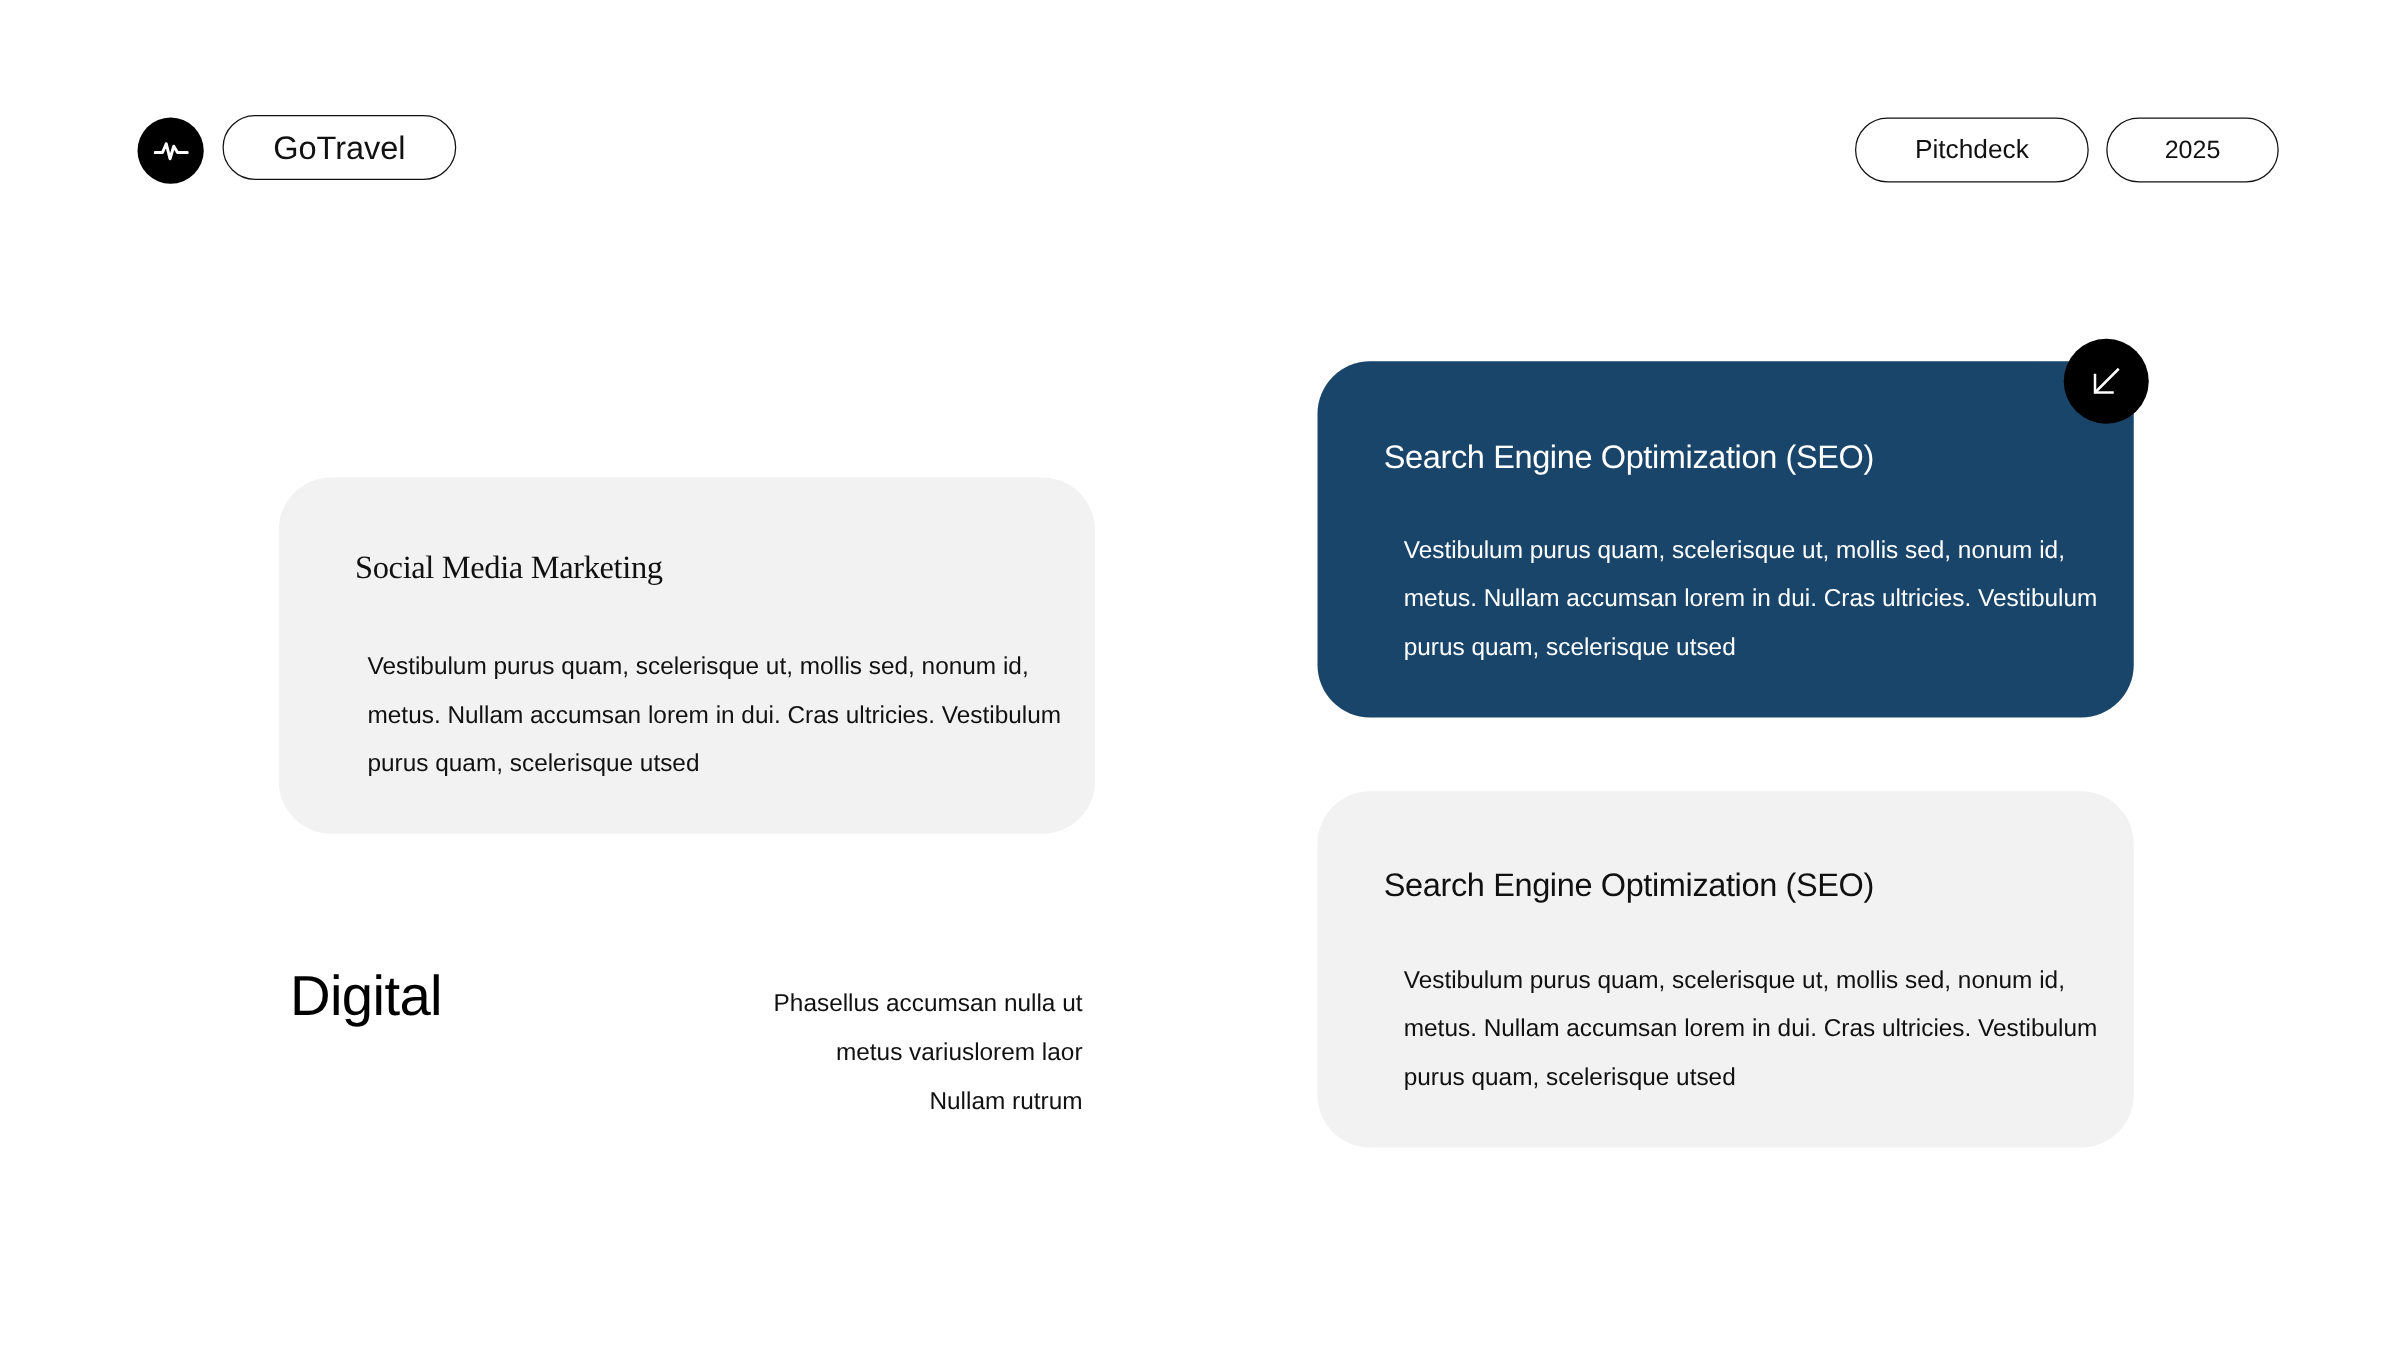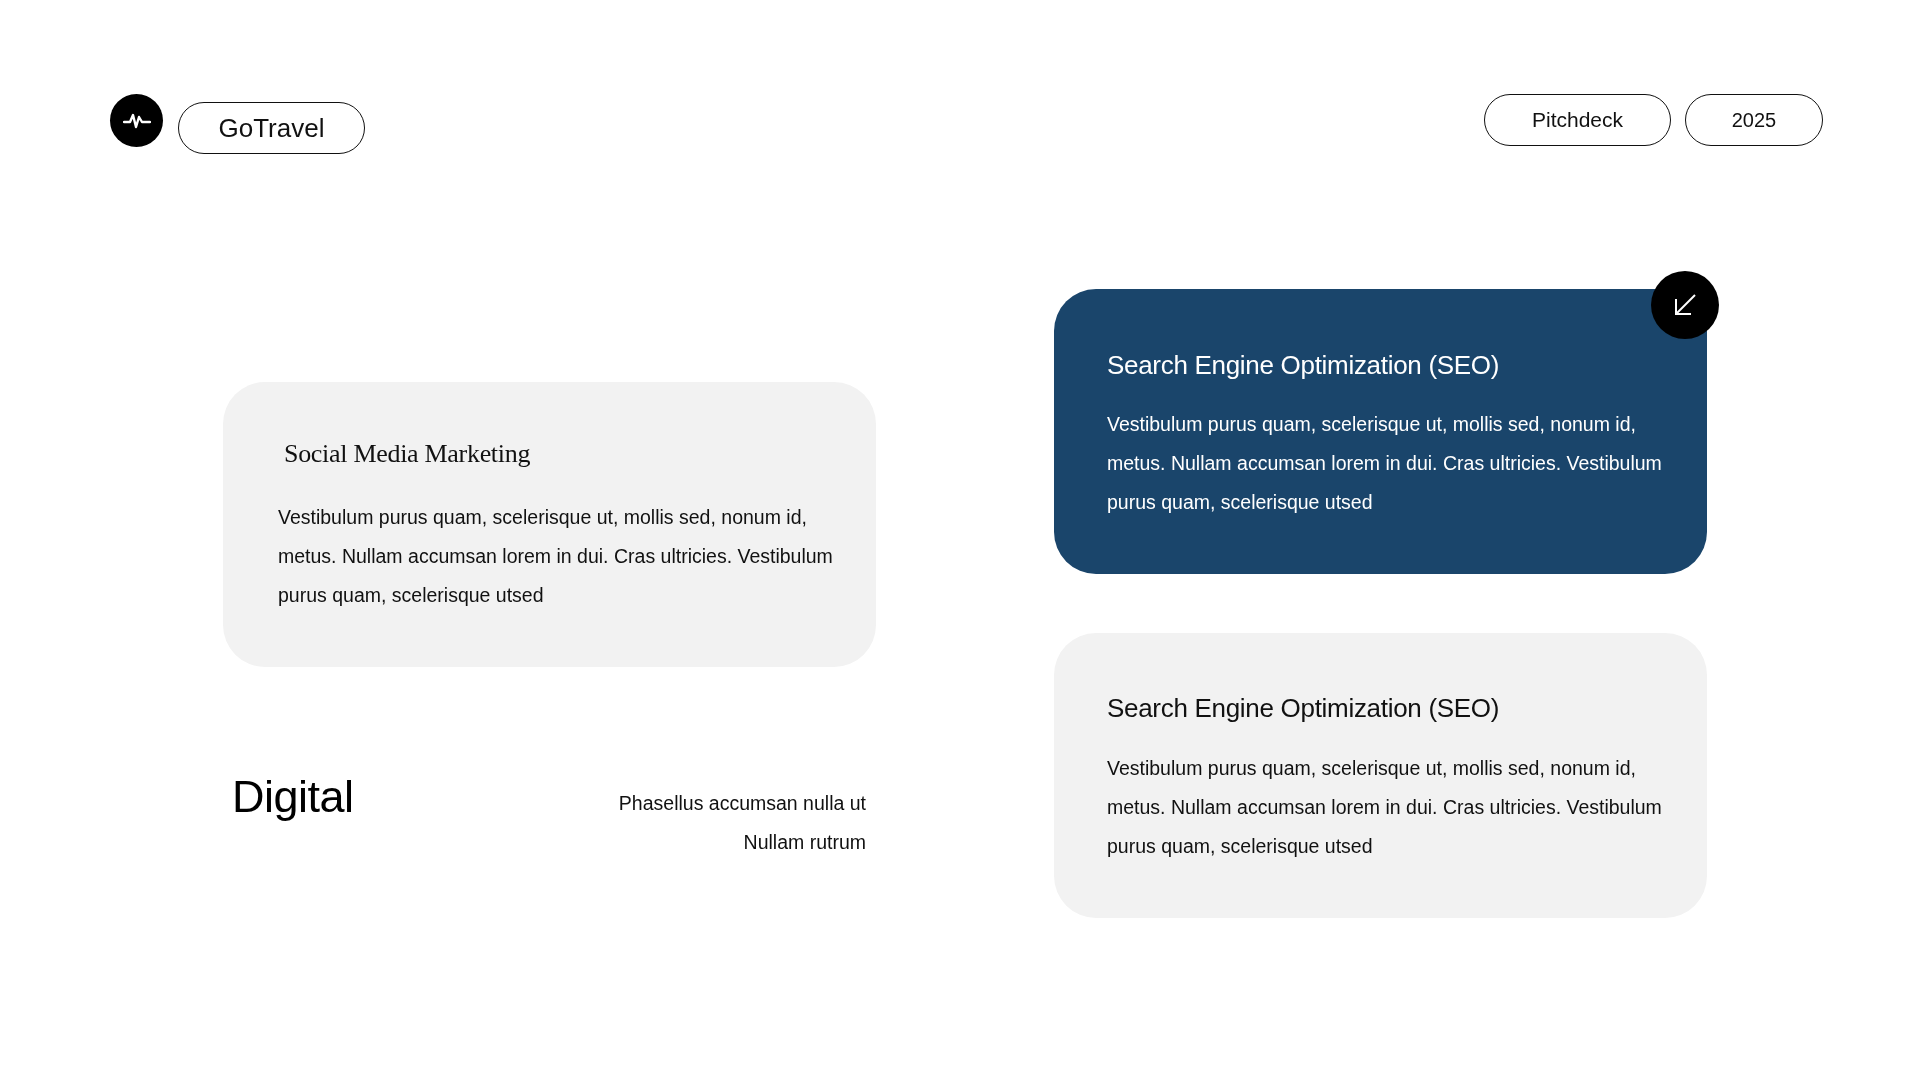--- a/index.html
+++ b/index.html
@@ -3,28 +3,28 @@
 <meta charset="utf-8">
 <style>
   html, body { margin:0; padding:0; }
   body { width:1920px; height:1080px; background:#ffffff; position:relative; overflow:hidden;
          font-family:"Liberation Sans", "DejaVu Sans", sans-serif; color:#111; }
   .abs { position:absolute; box-sizing:border-box; }
   .logo-circle { left:110px; top:94px; width:53px; height:53px; border-radius:50%; background:#000;
                  display:flex; align-items:center; justify-content:center; }
   .pill { height:52px; border:1.5px solid #111; border-radius:26px; display:flex; align-items:center;
           justify-content:center; background:#fff; color:#111; cursor:pointer; }
-  .brand-pill { left:178px; top:102px; width:187px; font-size:26px; }
+  .brand-pill { left:178px; top:92px; width:187px; font-size:26px; }
   .deck-pill { left:1484px; top:94px; width:187px; font-size:21px; }
   .year-pill { left:1685px; top:94px; width:138px; font-size:20px; }
   .card { border-radius:42px; }
   .card-gray { background:#f2f2f2; color:#111; }
   .card-blue { background:#1a456b; color:#fff; }
   .card h3 { margin:0; font-weight:400; font-size:26px; letter-spacing:-0.3px; position:absolute; }
-  .card p { margin:0; position:absolute; font-size:19.5px; line-height:39px; }
+  .card p { margin:16px; position:absolute; font-size:19.5px; line-height:39px; }
   .card1 { left:223px; top:382px; width:653px; height:285px; }
   .card1 h3 { left:61px; top:57px;font-family:Liberation Serif, serif; }
   .card1 p { left:55px; top:116px; width:580px; }
   .card2 { left:1054px; top:289px; width:653px; height:285px; }
   .card3 { left:1054px; top:633px; width:653px; height:285px; }
   .card2 h3, .card3 h3 { left:53px; top:61px; }
   .card2 p, .card3 p { left:53px; top:116px; width:580px; }
   .card3 h3 { top:60px; }
   .arrow-circle { left:1651px; top:271px; width:68px; height:68px; border-radius:50%; background:#000;
                   display:flex; align-items:center; justify-content:center; cursor:pointer; }
@@ -63,14 +63,15 @@
 <div class="abs card card-gray card3">
   <h3>Search Engine Optimization (SEO)</h3>
   <p>Vestibulum purus quam, scelerisque ut, mollis sed, nonum id, metus. Nullam accumsan lorem in dui. Cras ultricies. Vestibulum purus quam, scelerisque utsed</p>
 </div>
 
 <h1 class="abs big-title">
   <div>Digital</div>
 </h1>
 <div class="abs side-text">
   <div>Phasellus accumsan nulla ut</div>
+  <div>metus variuslorem laor</div>
   <div>Nullam rutrum</div>
 </div>
 
 </body></html>

